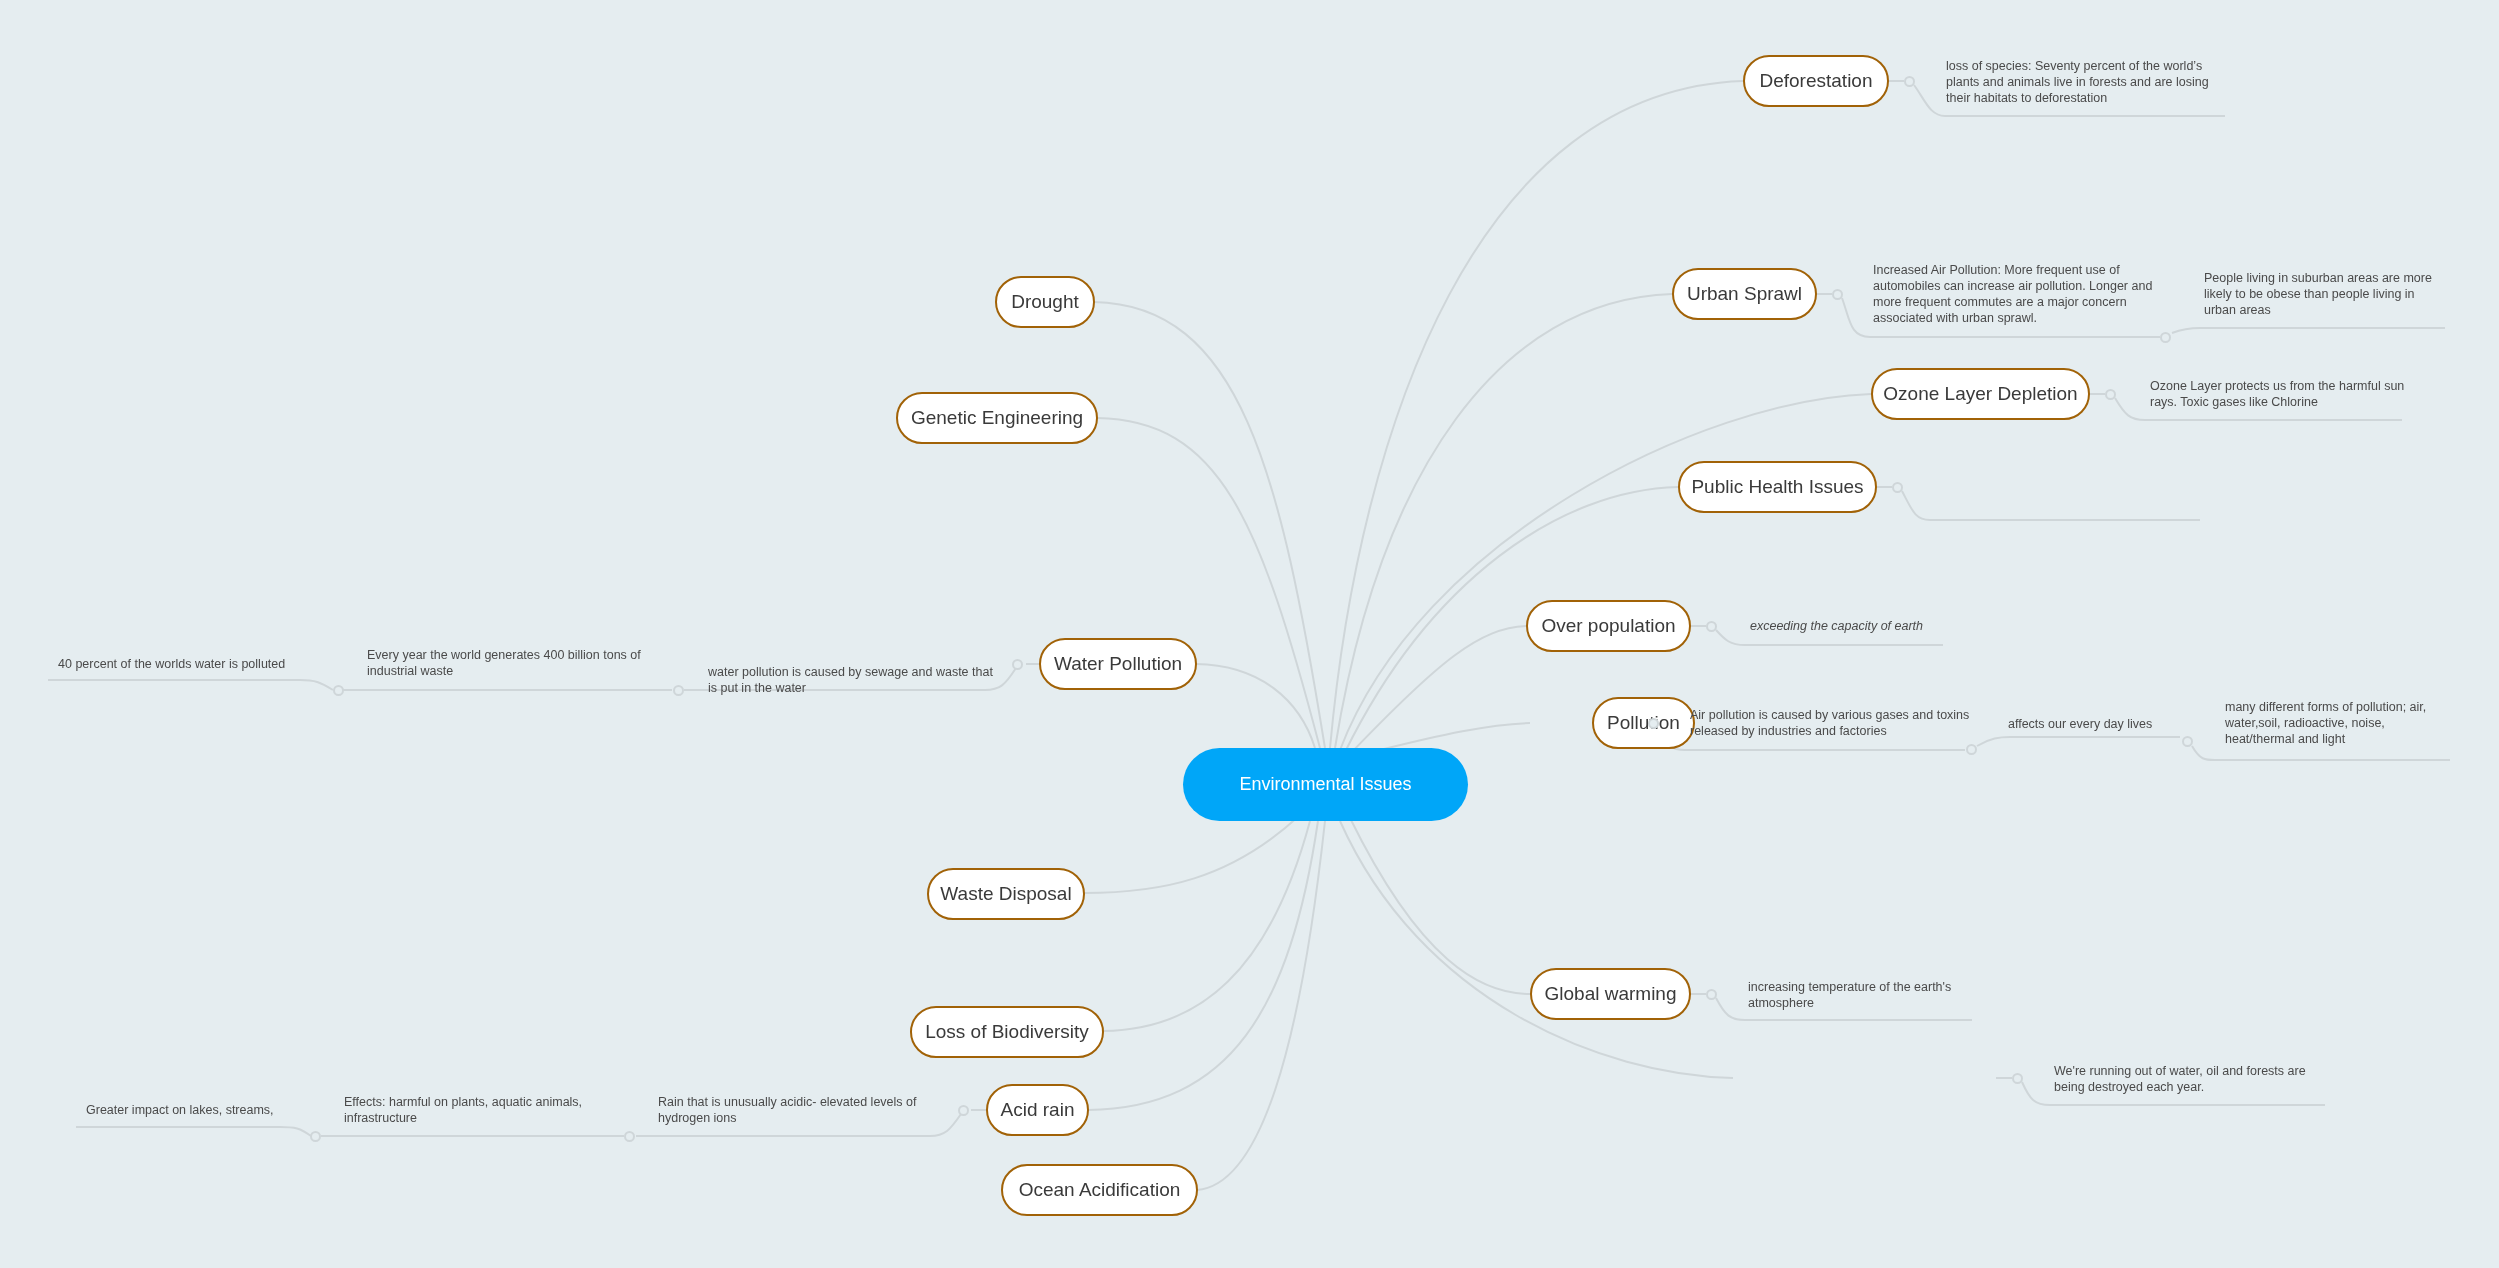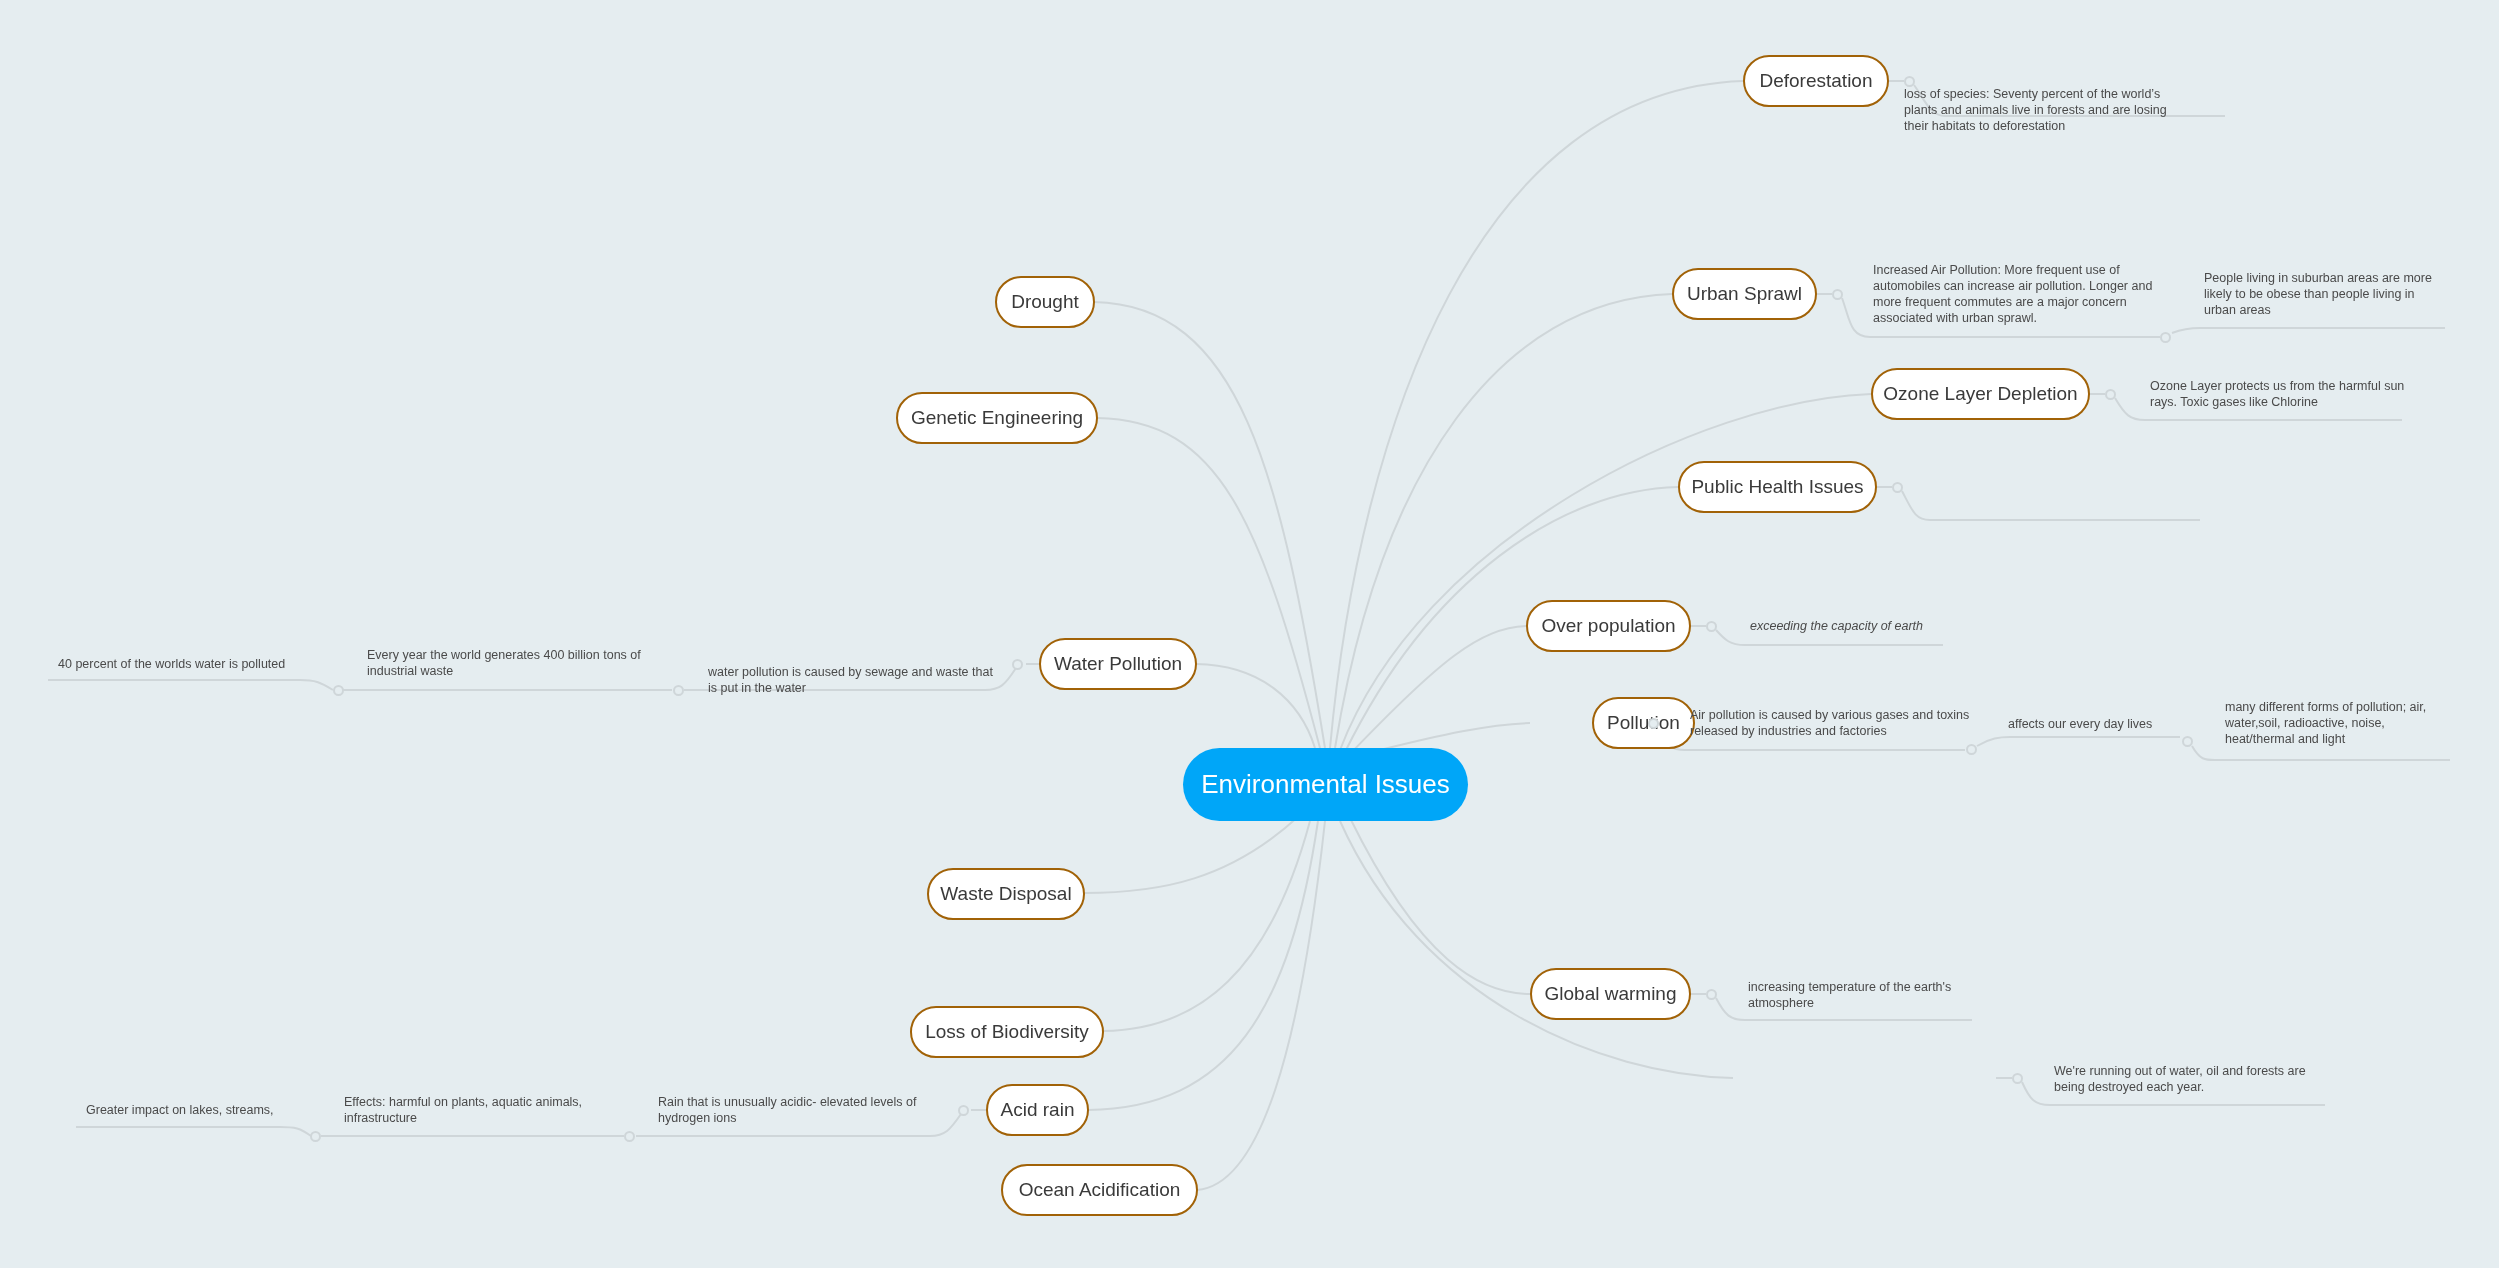--- a/index.html
+++ b/index.html
@@ -7,21 +7,21 @@
     width: 2499px; height: 1268px; overflow: hidden;
     background: #e5edf0;
     font-family: "Liberation Sans", "DejaVu Sans", sans-serif;
     position: relative;
   }
   #canvas { position: absolute; left: 0; top: 0; width: 2499px; height: 1268px; }
   #links { position: absolute; left: 0; top: 0; }
   .root {
     position: absolute; left: 1183px; top: 748px; width: 285px; height: 73px;
     background: #00a6f8; border-radius: 37px; color: #ffffff;
-    font-size: 26px; display: flex; align-items: center; justify-content: center;
+    font-size: 18px; display: flex; align-items: center; justify-content: center;
     box-sizing: border-box;
   }
   .topic {
     position: absolute; height: 52px; box-sizing: border-box;
     background: #ffffff; border: 2px solid #a16207; border-radius: 27px;
     color: #3a3a3a; font-size: 19px; display: flex; align-items: center; justify-content: center;
     white-space: nowrap; cursor: pointer;
   }
   .note {
     position: absolute; color: #4a4a4a; font-size: 12.5px; line-height: 16px;
@@ -84,21 +84,21 @@
       <path d="M961,1114 C950,1130 945,1136 930,1136 L636,1136"></path>
       <path d="M624,1136 L321,1136"></path>
       <path d="M311,1136 C300,1128 295,1127 280,1127 L76,1127"></path>
     </g>
   </svg>
 
   <div class="root">Environmental Issues</div>
 
   <div class="topic" style="left:1743px;top:55px;width:146px;">Deforestation</div>
   <div class="dot" style="left:1904px;top:76px;"></div>
-  <div class="note" style="left:1904px;top:58px;width:290px;margin-top:28px;">loss of species: Seventy percent of the world’s plants and animals live in forests and are losing their habitats to deforestation</div>
+  <div class="note" style="left:1946px;top:58px;width:290px;">loss of species: Seventy percent of the world’s plants and animals live in forests and are losing their habitats to deforestation</div>
 
   <div class="topic" style="left:1672px;top:268px;width:145px;">Urban Sprawl</div>
   <div class="dot" style="left:1832px;top:289px;"></div>
   <div class="note" style="left:1873px;top:262px;width:285px;">Increased Air Pollution: More frequent use of automobiles can increase air pollution. Longer and more frequent commutes are a major concern associated with urban sprawl.</div>
   <div class="dot" style="left:2160px;top:332px;"></div>
   <div class="note" style="left:2204px;top:270px;width:245px;">People living in suburban areas are more likely to be obese than people living in urban areas</div>
 
   <div class="topic" style="left:1871px;top:368px;width:219px;">Ozone Layer Depletion</div>
   <div class="dot" style="left:2105px;top:389px;"></div>
   <div class="note" style="left:2150px;top:378px;width:260px;">Ozone Layer protects us from the harmful sun rays.  Toxic gases like Chlorine</div>

